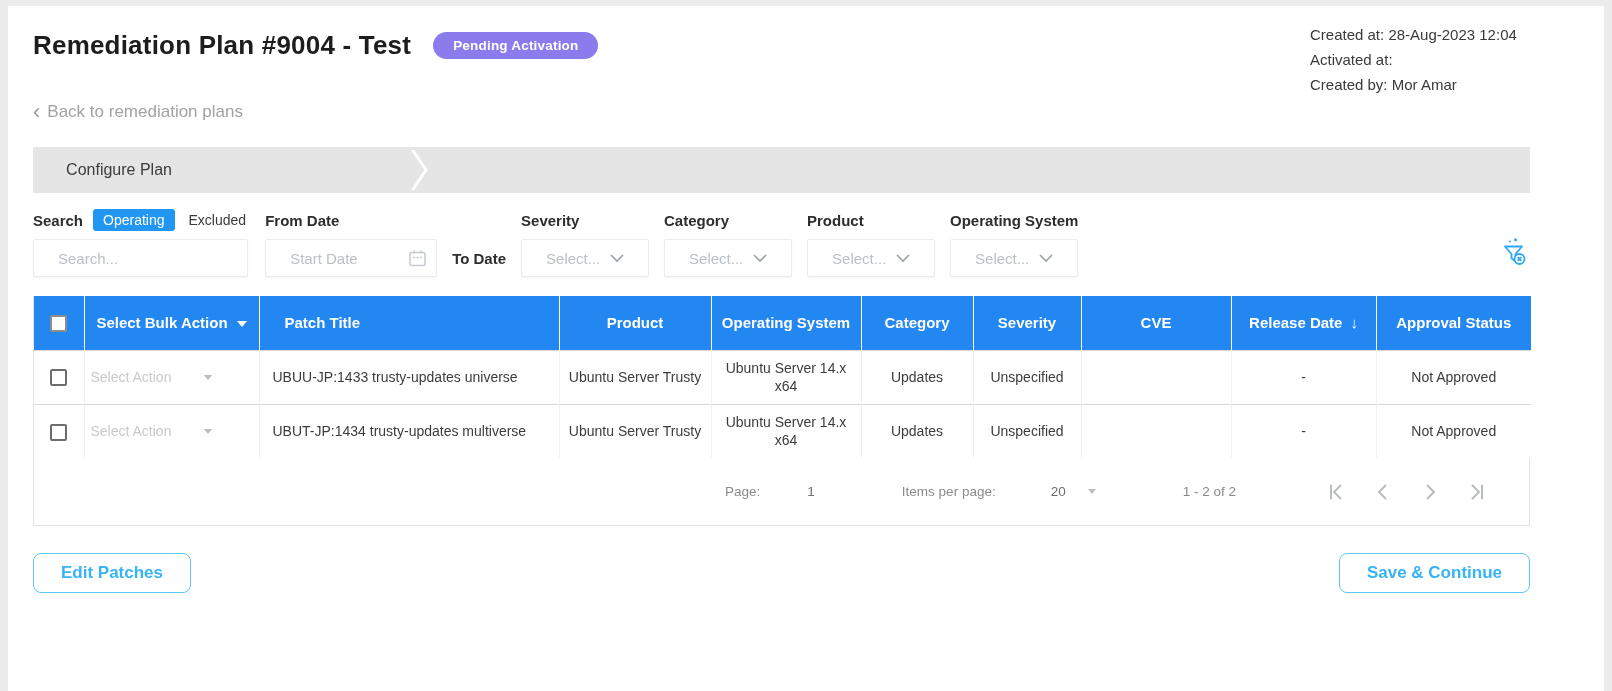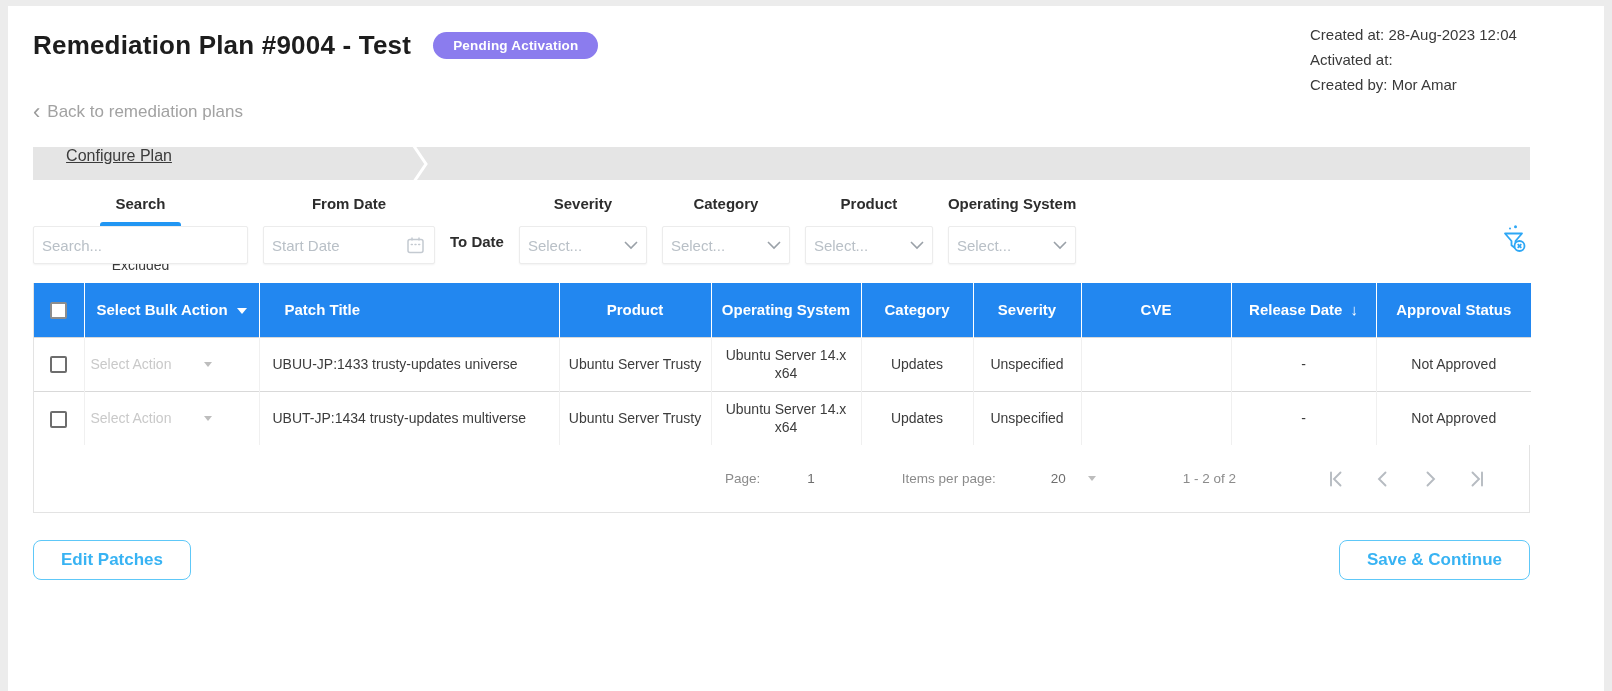--- a/index.html
+++ b/index.html
@@ -29,22 +29,22 @@
     font-size:15px; color:#3a3a3a; line-height:25px; text-align:left;
   }
   .back-row {
     display:flex; align-items:center; gap:7px;
     margin-top:41px; color:#a2a2a2; font-size:17px; cursor:pointer; width:max-content;
   }
   .back-chevron { font-size:22px; line-height:14px; color:#9b9b9b; }
 
   
   .steps-bar {
-    margin-top:25px; height:33px; background:#e5e5e5;
-    display:flex; align-items:flex-start; overflow:hidden;text-decoration:underline;
+    margin-top:25px; height:46px; background:#e5e5e5;
+    display:flex; align-items:center; overflow:hidden;
   }
   .step { display:flex; align-items:center; justify-content:center;
     font-size:16px; color:#3c3c3c; cursor:pointer; }
   .step-plain1 { width:172px; }
   .step-plain3 { width:152px; }
   .step-active-wrap {
     position:relative; width:200px; background:#ffffff;
     clip-path:polygon(0 0, calc(100% - 18px) 0, 100% 50%, calc(100% - 18px) 100%, 0 100%, 18px 50%);
   }
   .step-active {
@@ -52,28 +52,28 @@
     background:#2196f3; color:#fff; font-weight:600;
     display:flex; align-items:center; justify-content:center; font-size:16px;
     clip-path:polygon(0 0, calc(100% - 18px) 0, 100% 50%, calc(100% - 18px) 100%, 0 100%, 18px 50%);
     padding-left:10px; cursor:pointer;
   }
   .step-sep { align-self:center; margin-left:6px; }
 
   
   .filters { display:flex; gap:15px; margin-top:15px; align-items:flex-end; }
   .fgroup { display:flex; flex-direction:column; }
-  .flabel-row { display:flex; align-items:center; gap:10px; height:24px; margin-bottom:7px; white-space:nowrap;flex-direction:column; }
+  .flabel-row { display:flex; align-items:center; gap:10px; height:24px; margin-bottom:7px; white-space:nowrap; }
   .flabel { font-size:15px; font-weight:bold; color:#2d2d2d; }
   .chip-included { background:#2196f3; color:#fff; font-size:14px; padding:3px 10px; border-radius:3px; cursor:pointer; }
   .chip-excluded { color:#3a3a3a; font-size:14px; padding:3px 4px; cursor:pointer; }
   .finput, .fselect {
     height:38px; background:#fff; border:1px solid #ececec; border-radius:2px;
     box-shadow:0 1px 2px rgba(0,0,0,.05);
-    font-size:15px; color:#3a3a3a; padding:0 8px;
+    font-size:15px; color:#3a3a3a; padding:0 24px;
     font-family:"Liberation Sans", sans-serif;
   }
   .finput::placeholder { color:#b9c0c7; opacity:1; }
   .w-search { width:215px; } .w-date { width:172px; } .w-select { width:128px; }
   .date-wrap { position:relative; }
   .date-wrap .cal-icon { position:absolute; right:10px; top:10px; }
   .date-wrap .finput { padding-right:36px; width:100%; }
   .fselect { display:flex; align-items:center; justify-content:space-between; cursor:pointer; }
   .fselect .ph { color:#b9c0c7; }
   .funnel-wrap { margin-left:auto; align-self:flex-end; padding-bottom:4px; cursor:pointer; }

